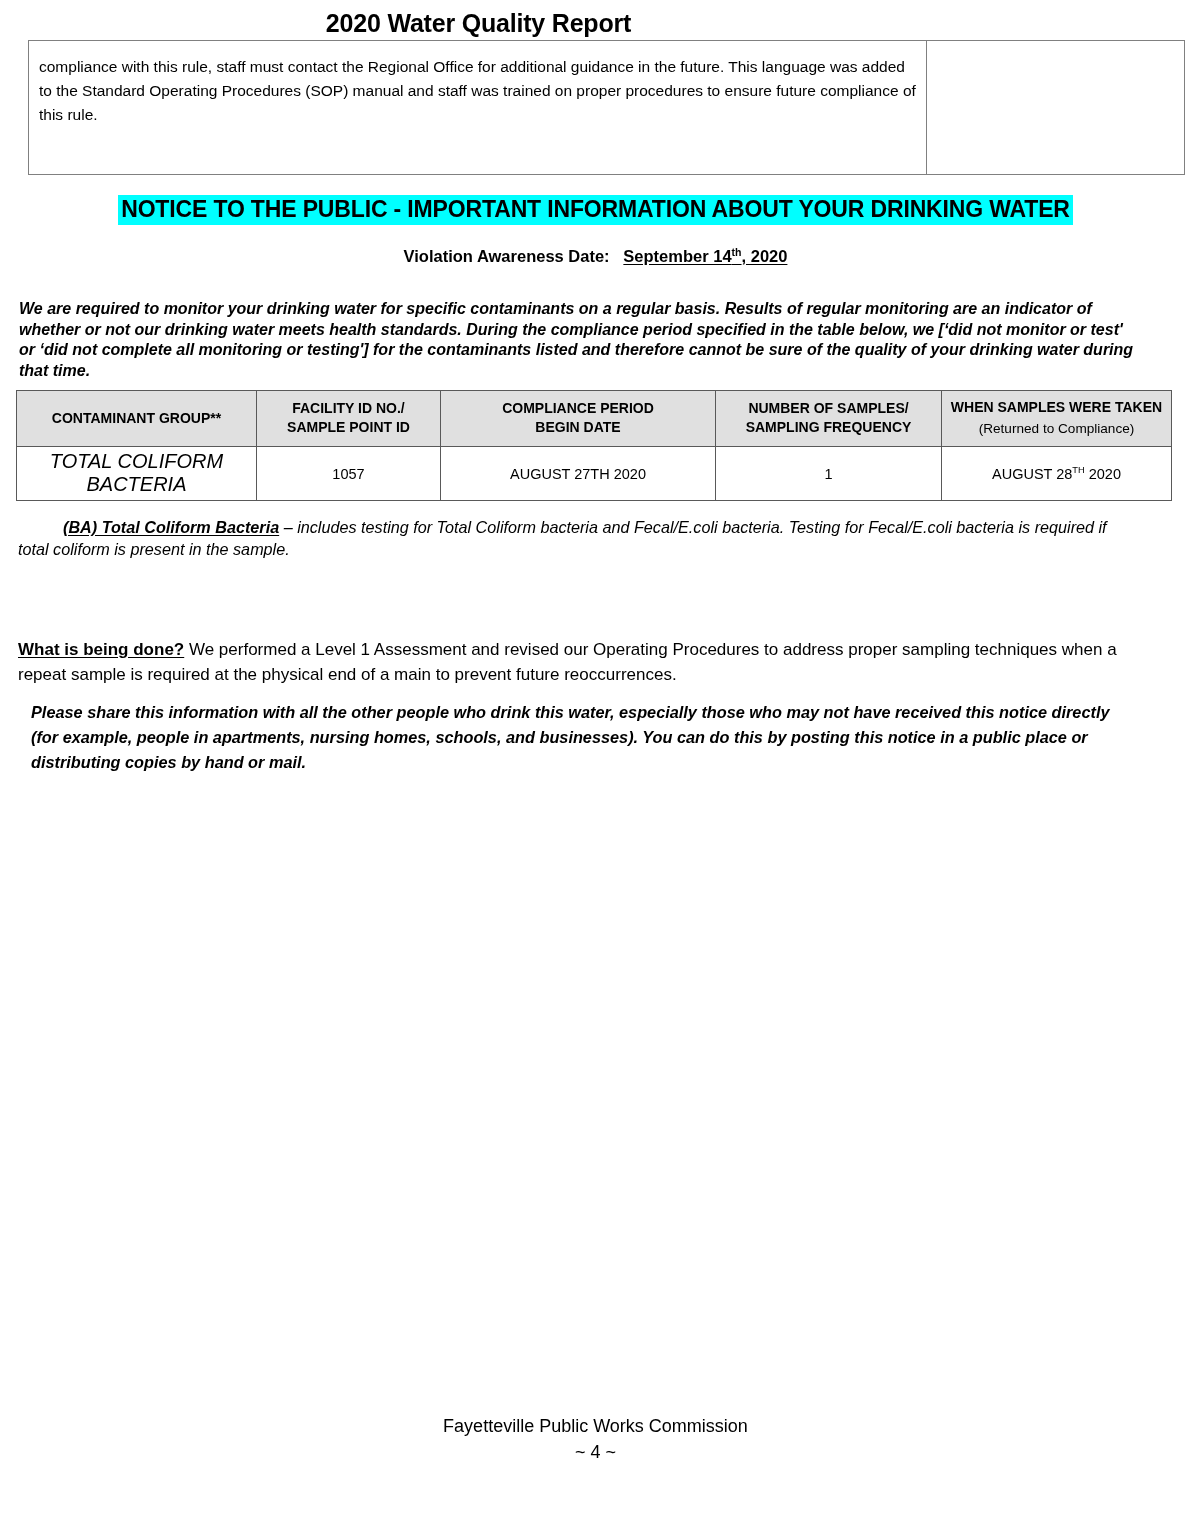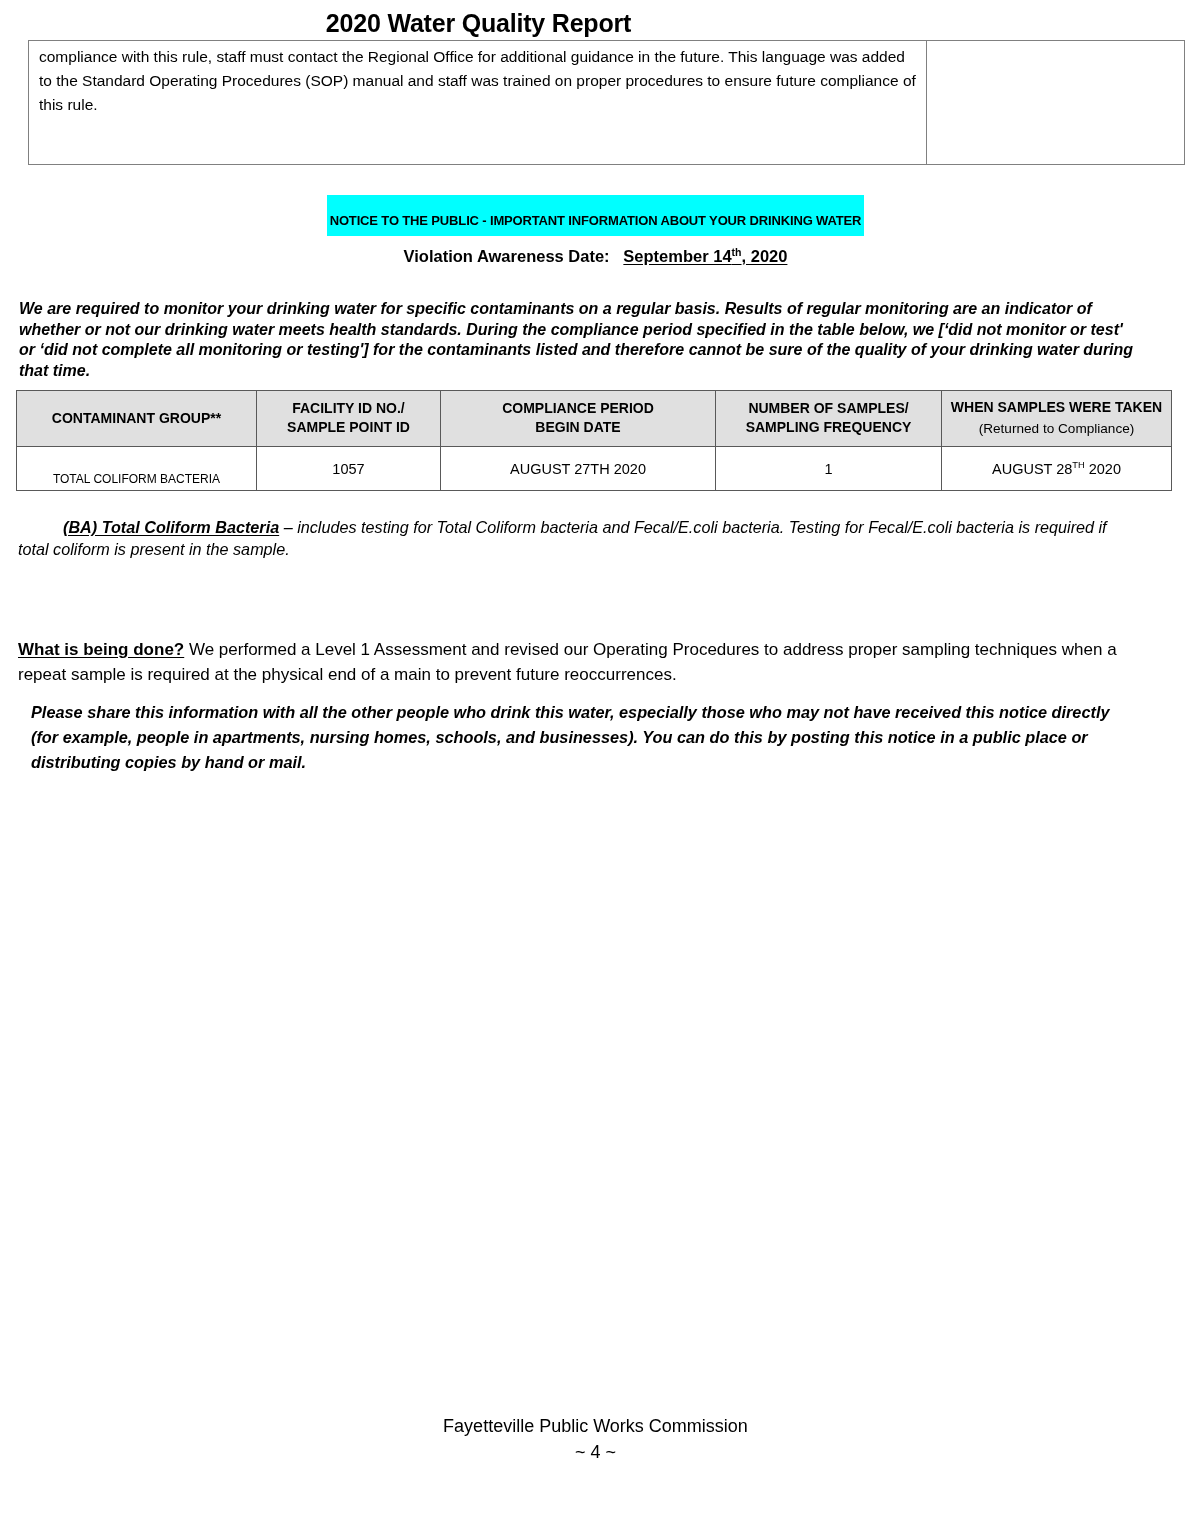--- a/index.html
+++ b/index.html
@@ -41,42 +41,42 @@
     position: absolute;
     top: 40px;
     left: 28px;
     width: 1118px;
     border-collapse: collapse;
     table-layout: fixed;
   }
   .top-table td {
     border: 1px solid #808080;
     vertical-align: top;
-    padding: 4px 9px 6px 10px;
+    padding: 14px 9px 6px 10px;
     font-size: 15.5px;
     line-height: 24px;
   }
   .top-table td.cell-text { width: 878px; height: 113px; }
   .top-table td.cell-empty { width: 238px; }
 
   
   .notice-wrap {
     position: absolute;
     top: 195px;
     left: 0;
     width: 1191px;
     text-align: center;
   }
   .notice-banner {
     display: inline-block;
     background: #00ffff;
-    font-size: 13px;
+    font-size: 23px;
     font-weight: bold;
     line-height: 27px;
-    padding: 12px 3px 2px 3px;
+    padding: 1px 3px 2px 3px;
     letter-spacing: -0.15px;
   }
 
   
   .violation-line {
     position: absolute;
     top: 245px;
     left: 0;
     width: 1191px;
     text-align: center;
@@ -133,21 +133,22 @@
   }
   .contam-table tbody td {
     height: 36px;
     padding: 3px 3px 2px 3px;
     vertical-align: middle;
     font-size: 14.5px;
   }
   .contam-table tbody td.first-col {
     vertical-align: bottom;
     padding-bottom: 4px;
-    font-size: 12px;
+    font-size: 20px;
+    font-style: italic;
   }
   .col-1 { width: 233px; }
   .col-2 { width: 177px; }
   .col-3 { width: 268px; }
   .col-4 { width: 219px; }
   .col-5 { width: 223px; }
 
   
   .def-para {
     position: absolute;

